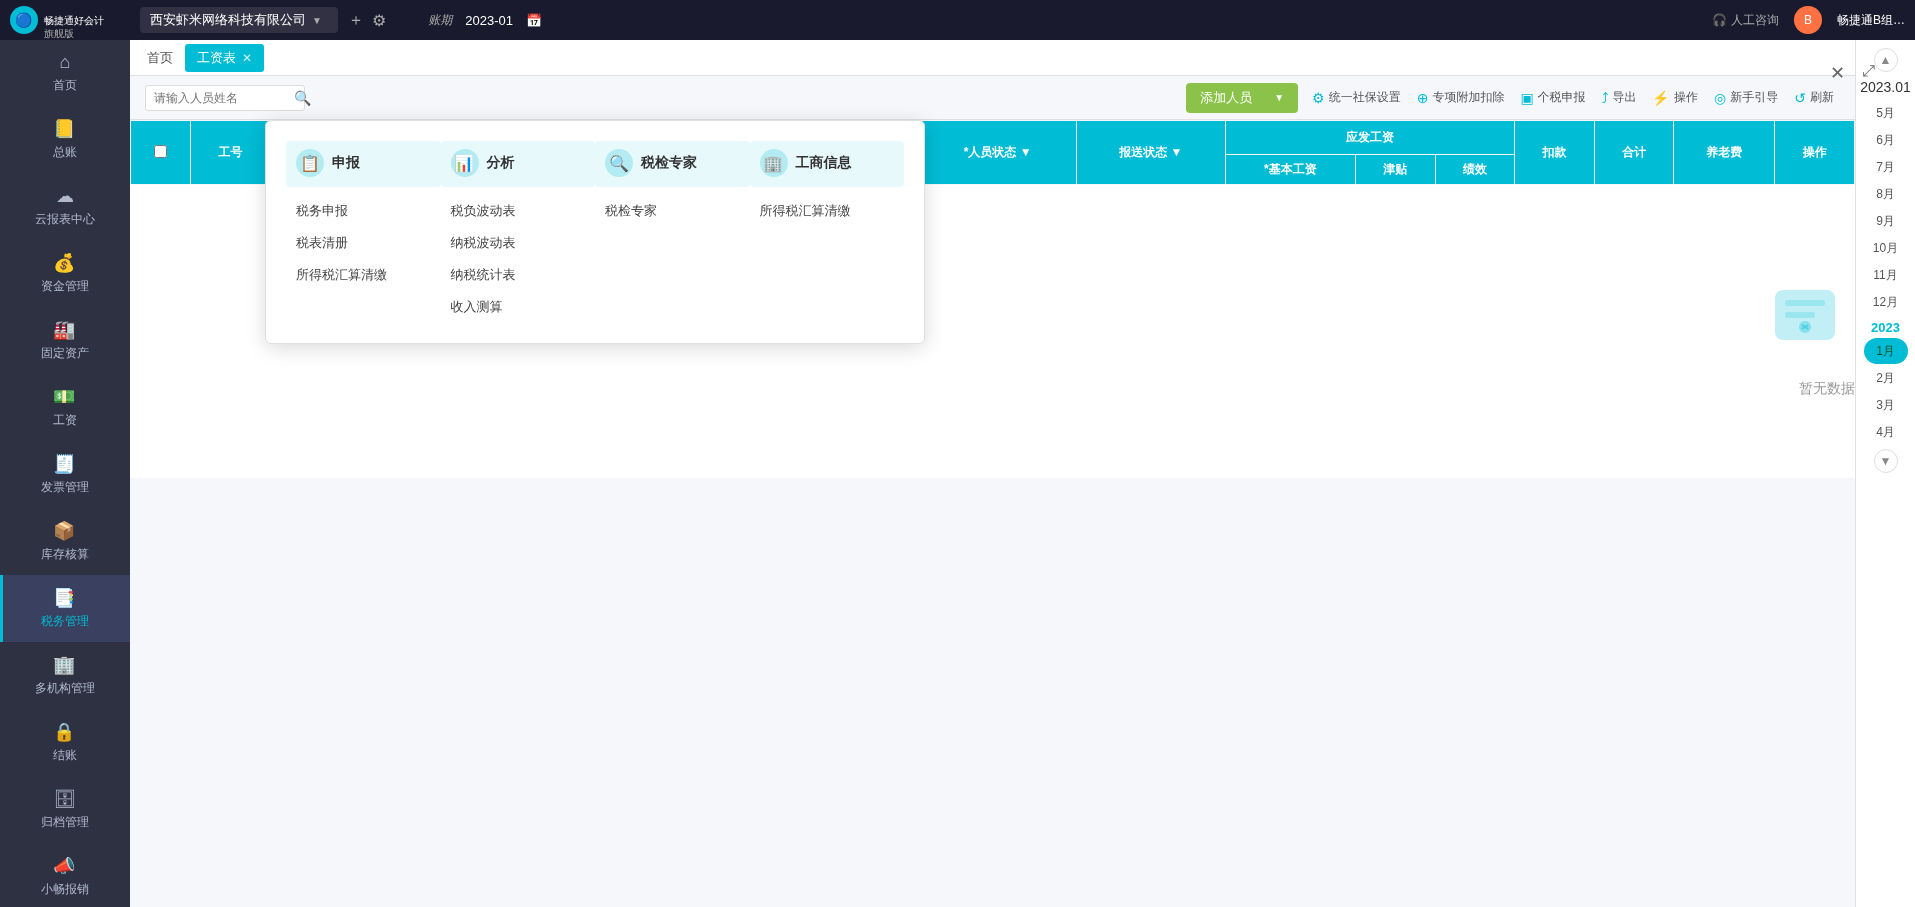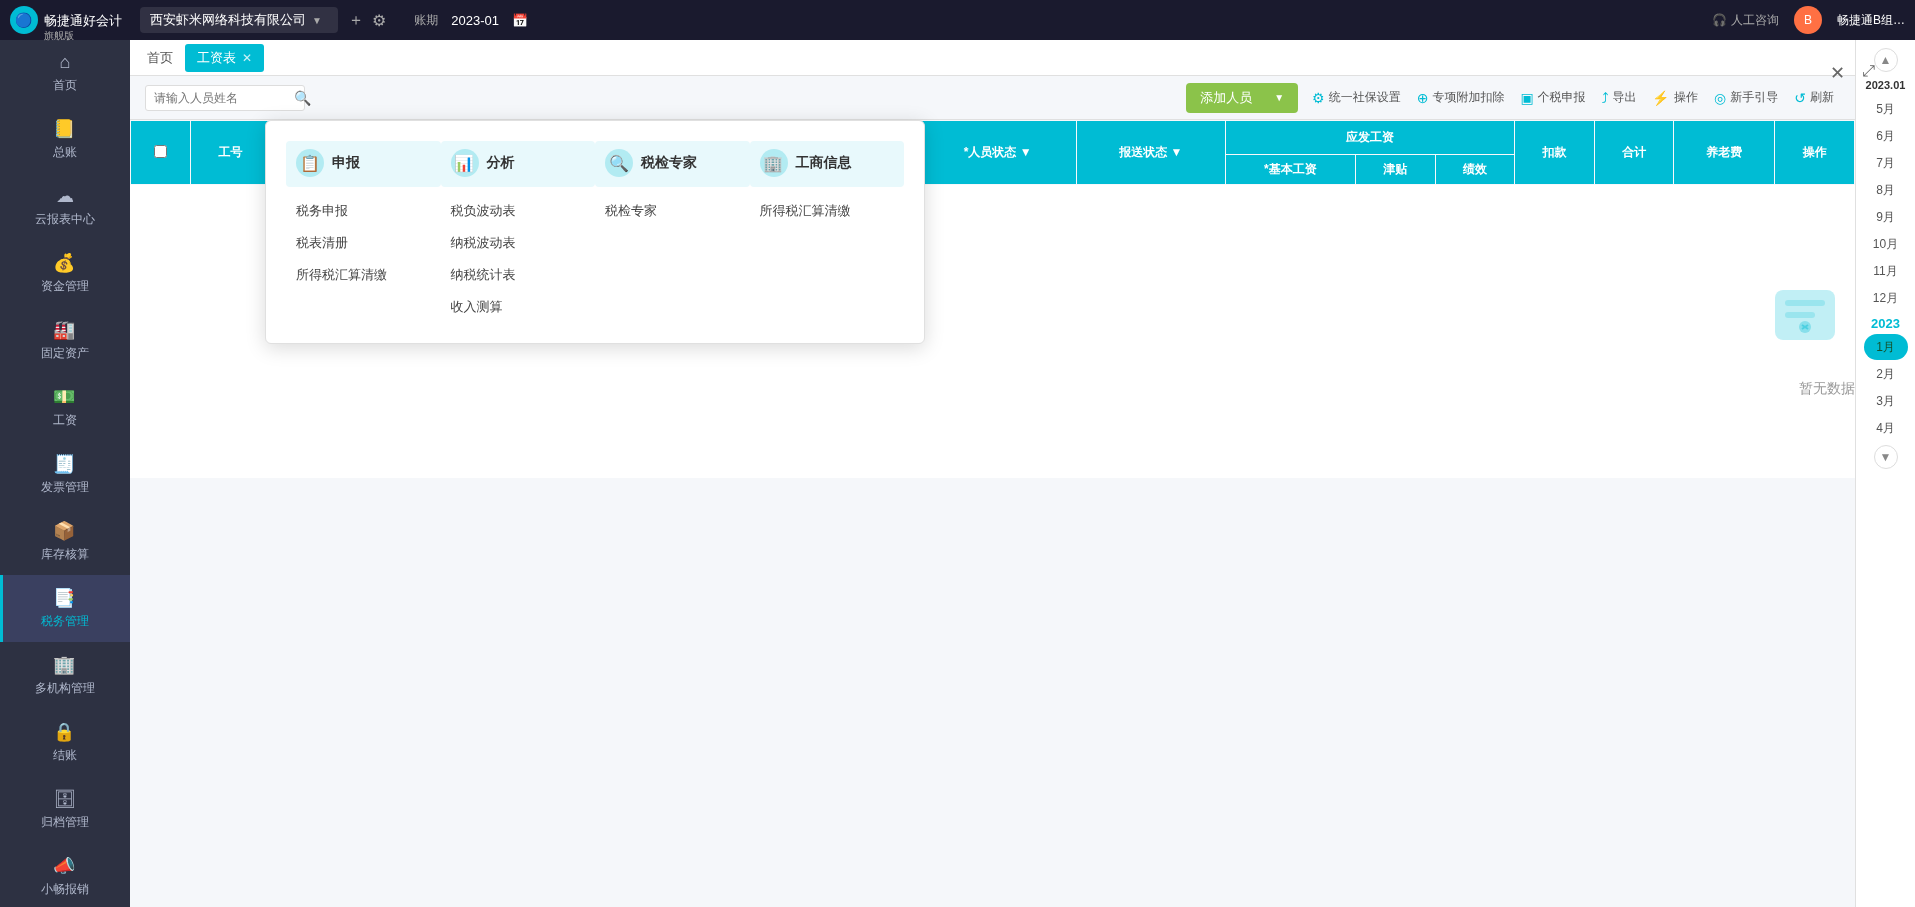--- a/index.html
+++ b/index.html
@@ -28,21 +28,21 @@
       height: 28px;
       background: #00bcd4;
       border-radius: 50%;
       display: flex;
       align-items: center;
       justify-content: center;
       margin-right: 6px;
       font-size: 14px;
       color: white;
     }
-    .logo-text { font-size: 13px; color: #fff; line-height: 1.2; margin-top: 16px; }
+    .logo-text { font-size: 10px; color: #fff; line-height: 1.2; margin-top: 16px; }
     .logo-sub { font-size: 10px; color: #aaa; }
     .company-selector {
       display: flex;
       align-items: center;
       background: rgba(255,255,255,0.1);
       border-radius: 4px;
       padding: 4px 10px;
       cursor: pointer;
       color: #fff;
       font-size: 13px;
@@ -57,21 +57,21 @@
     }
     .icon-btn {
       background: none;
       border: none;
       color: #aaa;
       cursor: pointer;
       font-size: 16px;
       display: flex;
       align-items: center;
     }
-    .period-label { color: #aaa; font-size: 12px; margin-left: 20px; }
+    .period-label { color: #aaa; font-size: 12px; margin-left: 34px; font-style: italic; }
     .period-value { color: #fff; font-size: 13px; margin-left: 5px; }
     .period-calendar { color: #00bcd4; margin-left: 5px; cursor: pointer; }
     .top-bar-right {
       margin-left: auto;
       display: flex;
       align-items: center;
       gap: 15px;
     }
     .help-btn { color: #aaa; font-size: 12px; cursor: pointer; display: flex; align-items: center; gap: 4px; }
     .user-avatar {
@@ -319,23 +319,23 @@
       background: #fff;
       border-left: 1px solid #e0e0e0;
       display: flex;
       flex-direction: column;
       align-items: center;
       padding: 5px 0;
       overflow-y: auto;
       flex-shrink: 0;
     }
     .timeline-year {
-      font-size: 11px;
+      font-size: 14px;
       color: #333;
-      font-weight: bold;
+      font-weight: normal;
       padding: 4px 0;
       white-space: nowrap;
     }
     .timeline-month {
       width: 44px;
       height: 26px;
       display: flex;
       align-items: center;
       justify-content: center;
       font-size: 12px;

